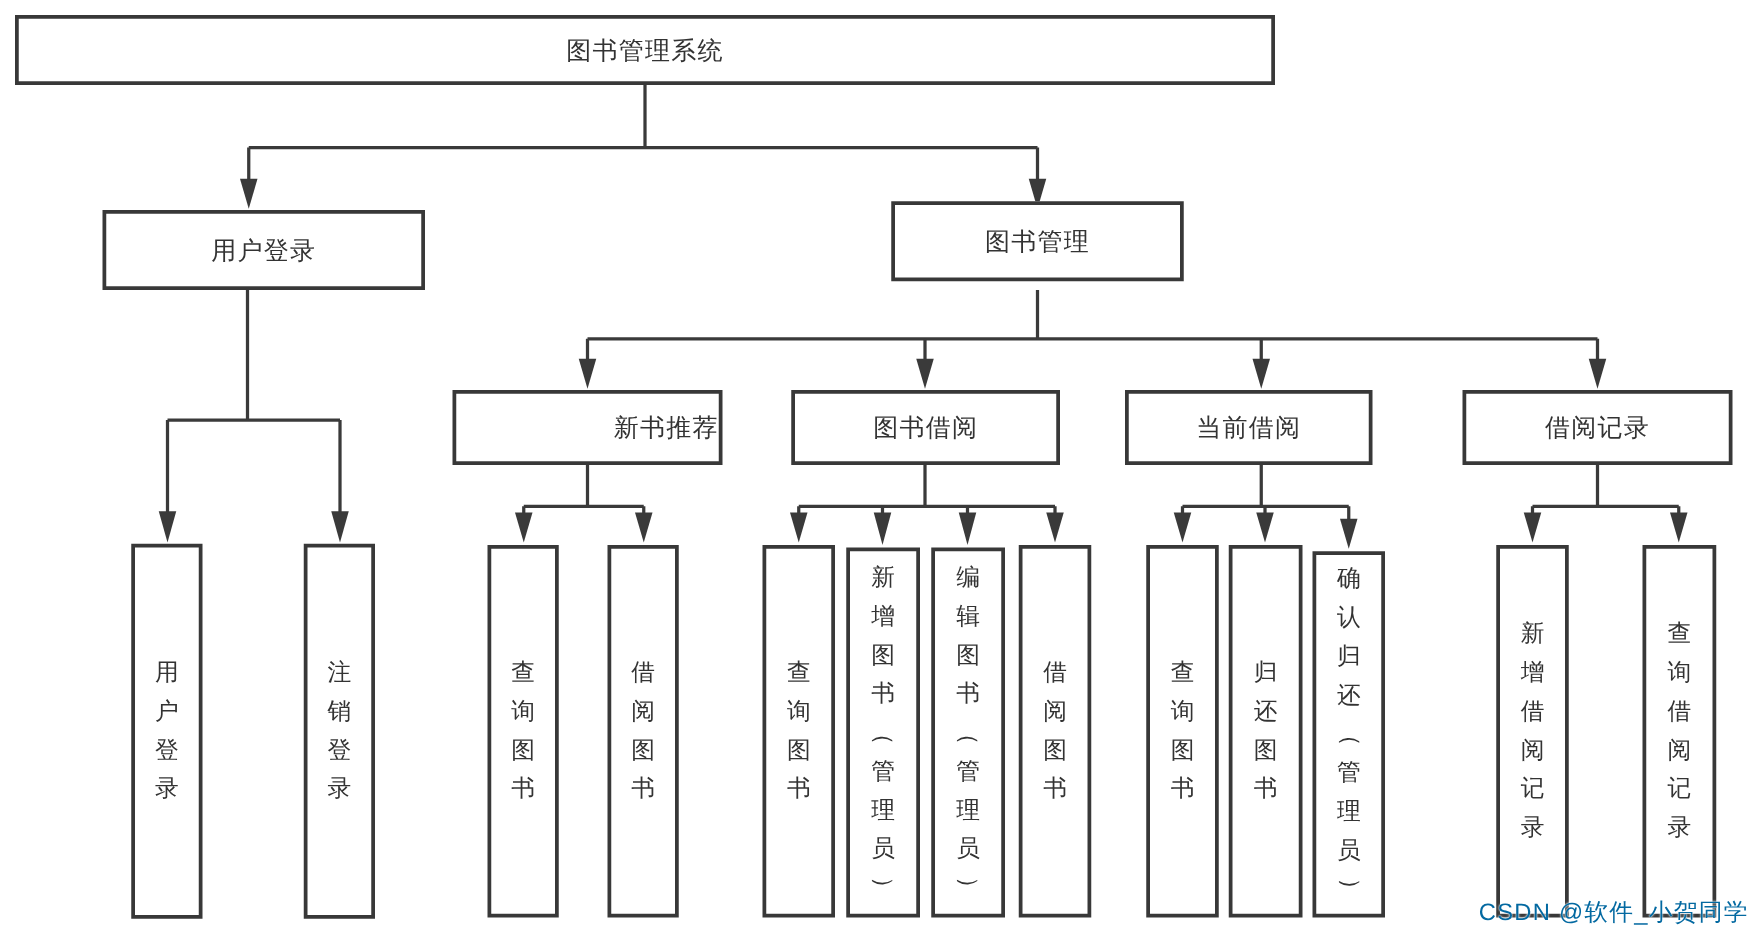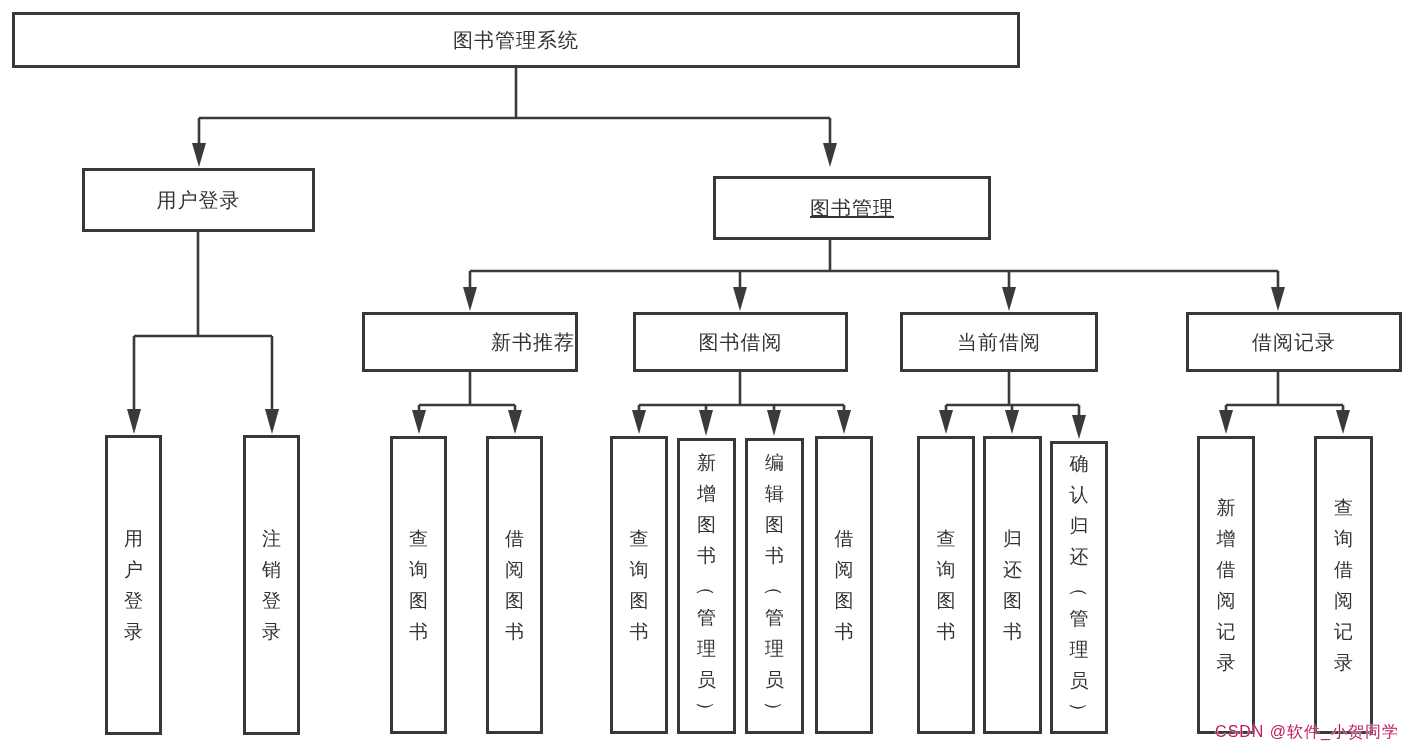--- a/index.html
+++ b/index.html
@@ -15,21 +15,21 @@
   }
   .leaf{
     position:absolute;z-index:2;background:#ffffff;border:3px solid #383838;
     display:flex;flex-direction:column;align-items:center;justify-content:center;
     box-sizing:border-box;font-size:19px;color:#333333;
   }
   .vchar{display:block;height:31px;line-height:31px;width:100%;text-align:center;}
   .vchar.rot{transform:rotate(90deg);}
   #watermark{
     position:absolute;right:6px;bottom:4px;z-index:3;
-    font-size:16px;color:#be185d;letter-spacing:1px;
+    font-size:19px;color:#0369a1;letter-spacing:1px;
     text-shadow:0 0 2px #ffffff,0 0 1px #ffffff;
   }
 </style>
 </head>
 <body>
 
 <div id="stage">
 
   <svg id="wires" width="1405" height="747" viewBox="0 0 1405 747">
     <g stroke="#3a3a3a" stroke-width="2.6" fill="none">
@@ -109,37 +109,37 @@
       <polygon points="1072,415 1086,415 1079,439"></polygon>
       <polygon points="1219,410 1233,410 1226,434"></polygon>
       <polygon points="1336,410 1350,410 1343,434"></polygon>
     </g>
   </svg>
 
   <div class="node" style="left:12px;top:12px;width:1008px;height:56px;">
     <span>图书管理系统</span>
   </div>
 
-  <div class="node" style="left:82px;top:168px;width:233px;height:64px;">
+  <div class="node" style="left:82px;top:168px;width:258px;height:64px;">
     <span>用户登录</span>
   </div>
-  <div class="node" style="left:713px;top:176px;width:278px;height:64px;text-decoration:underline;">
+  <div class="node" style="left:713px;top:161px;width:234px;height:64px;">
     <span>图书管理</span>
   </div>
 
   <div class="node" style="left:362px;top:312px;width:216px;height:60px;justify-content:flex-end;">
     <span>新书推荐</span>
   </div>
   <div class="node" style="left:633px;top:312px;width:215px;height:60px;">
     <span>图书借阅</span>
   </div>
   <div class="node" style="left:900px;top:312px;width:198px;height:60px;">
     <span>当前借阅</span>
   </div>
-  <div class="node" style="left:1170px;top:312px;width:216px;height:60px;margin-left:16px;">
+  <div class="node" style="left:1170px;top:312px;width:216px;height:60px;">
     <span>借阅记录</span>
   </div>
 
   <div class="leaf" style="left:105px;top:435px;width:57px;height:300px;">
     <span class="vtext">
         <span class="vchar">用</span>
         <span class="vchar">户</span>
         <span class="vchar">登</span>
         <span class="vchar">录</span>
       </span>

